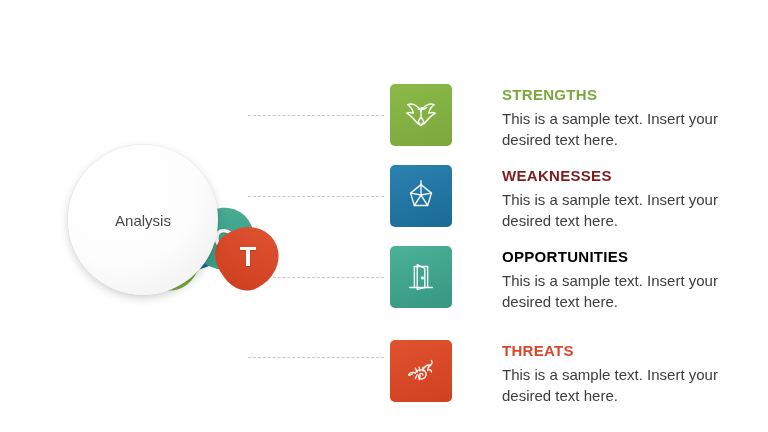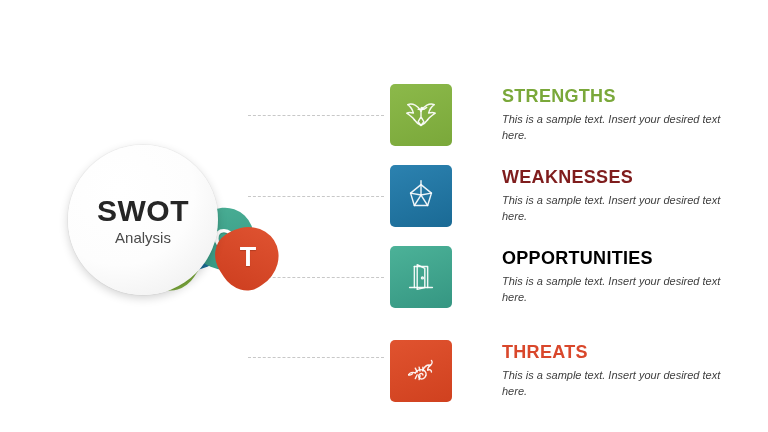--- a/index.html
+++ b/index.html
@@ -92,28 +92,28 @@
   .ib-green { background: linear-gradient(160deg,#8cb94a 0%, #7aa83a 100%); }
   .ib-blue  { background: linear-gradient(160deg,#2c82b0 0%, #1a6a95 100%); }
   .ib-teal  { background: linear-gradient(160deg,#4cb298 0%, #359682 100%); }
   .ib-red   { background: linear-gradient(160deg,#e0532f 0%, #d0411f 100%); }
 
   .icon-box svg { width: 38px; height: 38px; }
   .icon-box svg * { stroke: rgba(255,255,255,.92); fill: none; stroke-width: 1.5; stroke-linecap: round; stroke-linejoin: round; }
 
   .row-text { position: absolute; left: 112px; top: 2px; width: 235px; }
   .row-head {
-    font-size: 18px; font-weight: bold; letter-spacing: .3px;
+    font-size: 15px; font-weight: bold; letter-spacing: .3px;
     margin-bottom: 5px;
   }
   .h-green { color: #7aa83a; }
   .h-blue  { color: #7f1d1d; }
   .h-teal  { color: #000000; }
   .h-red   { color: #d9472b; }
-  .row-body { font-size: 11px; color: #3d3d3d; line-height: 1.42; font-style: italic; }
+  .row-body { font-size: 15px; color: #3d3d3d; line-height: 1.42; }
 </style>
 </head>
 <body>
 
 <div class="slide">
 
 
   <div class="connector" style="top:115px"></div>
   <div class="connector" style="top:196px"></div>
   <div class="connector" style="top:277px"></div>
@@ -135,21 +135,20 @@
       <div class="blade"></div>
       <div class="petal-letter">O</div>
     </div>
 
     <div class="petal petal-t">
       <div class="blade"></div>
       <div class="petal-letter">T</div>
     </div>
 
     <div class="hub">
-      <div class="hub-title">SWOT</div>
       <div class="hub-sub">Analysis</div>
     </div>
   </div>
 
   <div class="row" style="top:84px">
     <div class="icon-box ib-green">
       <svg viewBox="0 0 40 40">
         <path d="M20 16 C17 10 11 7 6 9 C9 11 11 14 12 18 C9 17 7 17 5 18 C8 20 11 22 13 25"></path>
         <path d="M20 16 C23 10 29 7 34 9 C31 11 29 14 28 18 C31 17 33 17 35 18 C32 20 29 22 27 25"></path>
         <path d="M13 25 C15 28 18 30 20 31 C22 30 25 28 27 25"></path>

